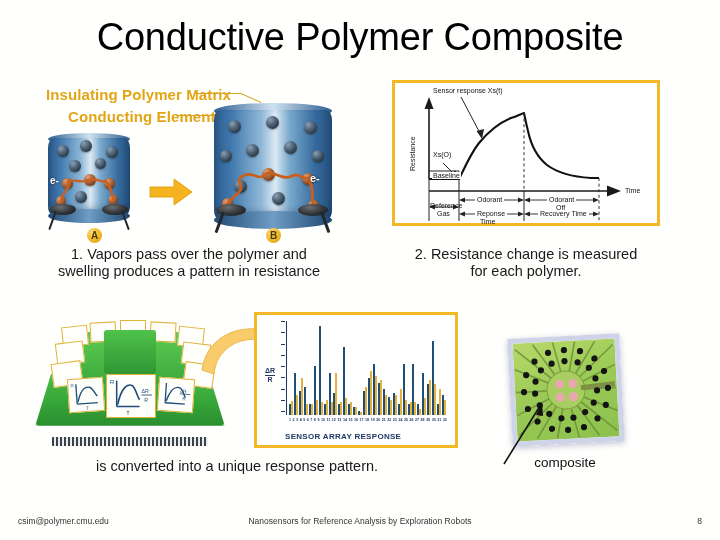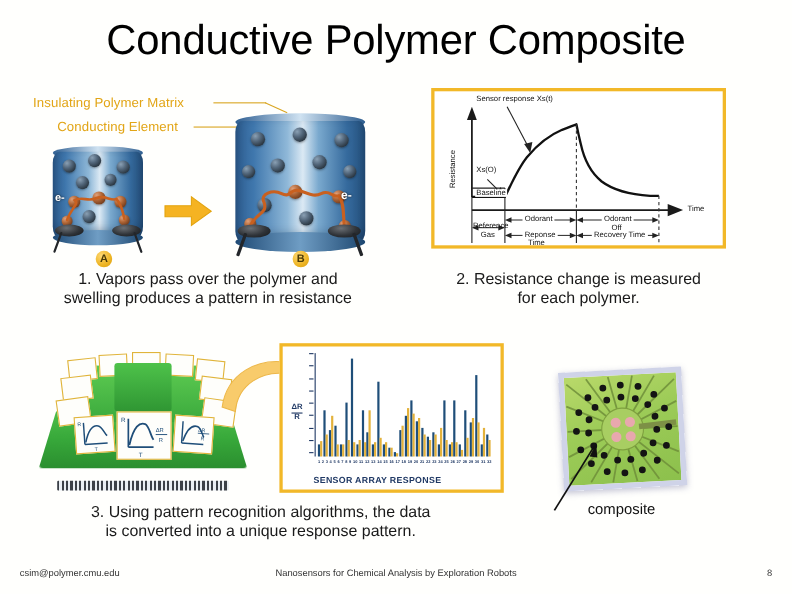--- a/index.html
+++ b/index.html
@@ -32,25 +32,26 @@
     text-align:center;
     font-size:14.5px;
     line-height:17px;
     color:#1a1a1a;
   }
 
   
   #fig-polymer{left:8px;top:82px;width:362px;height:168px;}
   .lbl-gold{
     position:absolute;
-    font-size:12px;
-    font-weight:normal;
+    font-size:15px;
+    font-weight:bold;
     color:#E2A516;
     white-space:nowrap;
     letter-spacing:.1px;
+    margin-left:16px;
   }
   .leadline{position:absolute;background:#D9A520;height:1px;}
 
   .cyl{position:absolute;}
   .cyl .body{
     position:absolute;left:0;top:0;width:100%;height:100%;
     border-radius:6px/10px;
     background:
       linear-gradient(90deg,#2f5f92 0%,#3f77ad 14%,#8fb8d8 40%,#dbe9f4 52%,#7aa9ce 64%,#356a9d 86%,#26527f 100%);
     box-shadow:inset 0 -6px 10px rgba(10,30,55,.45);
@@ -663,23 +664,22 @@
       <line x1="12" y1="62" x2="48" y2="4" stroke="#111" stroke-width="1.6"></line>
       <polygon points="50,1 44,13 51,14" fill="#111"></polygon>
     </svg>
   </div>
 
   <div class="lbl-chip">
     <div>composite</div>
   </div>
 
   <div class="cap" style="left:22px;top:458px;width:430px;">
-    <div>3. Using pattern recognition algorithms, the data</div>
     <div>is converted into a unique response pattern.</div>
   </div>
 
   <div class="footer">
     <div class="f-left">csim@polymer.cmu.edu</div>
-    <div class="f-mid">Nanosensors for Chemical Analysis by Exploration Robots</div>
+    <div class="f-mid">Nanosensors for Reference Analysis by Exploration Robots</div>
     <div class="f-right">8</div>
   </div>
 
 </div>
 
 </body></html>

